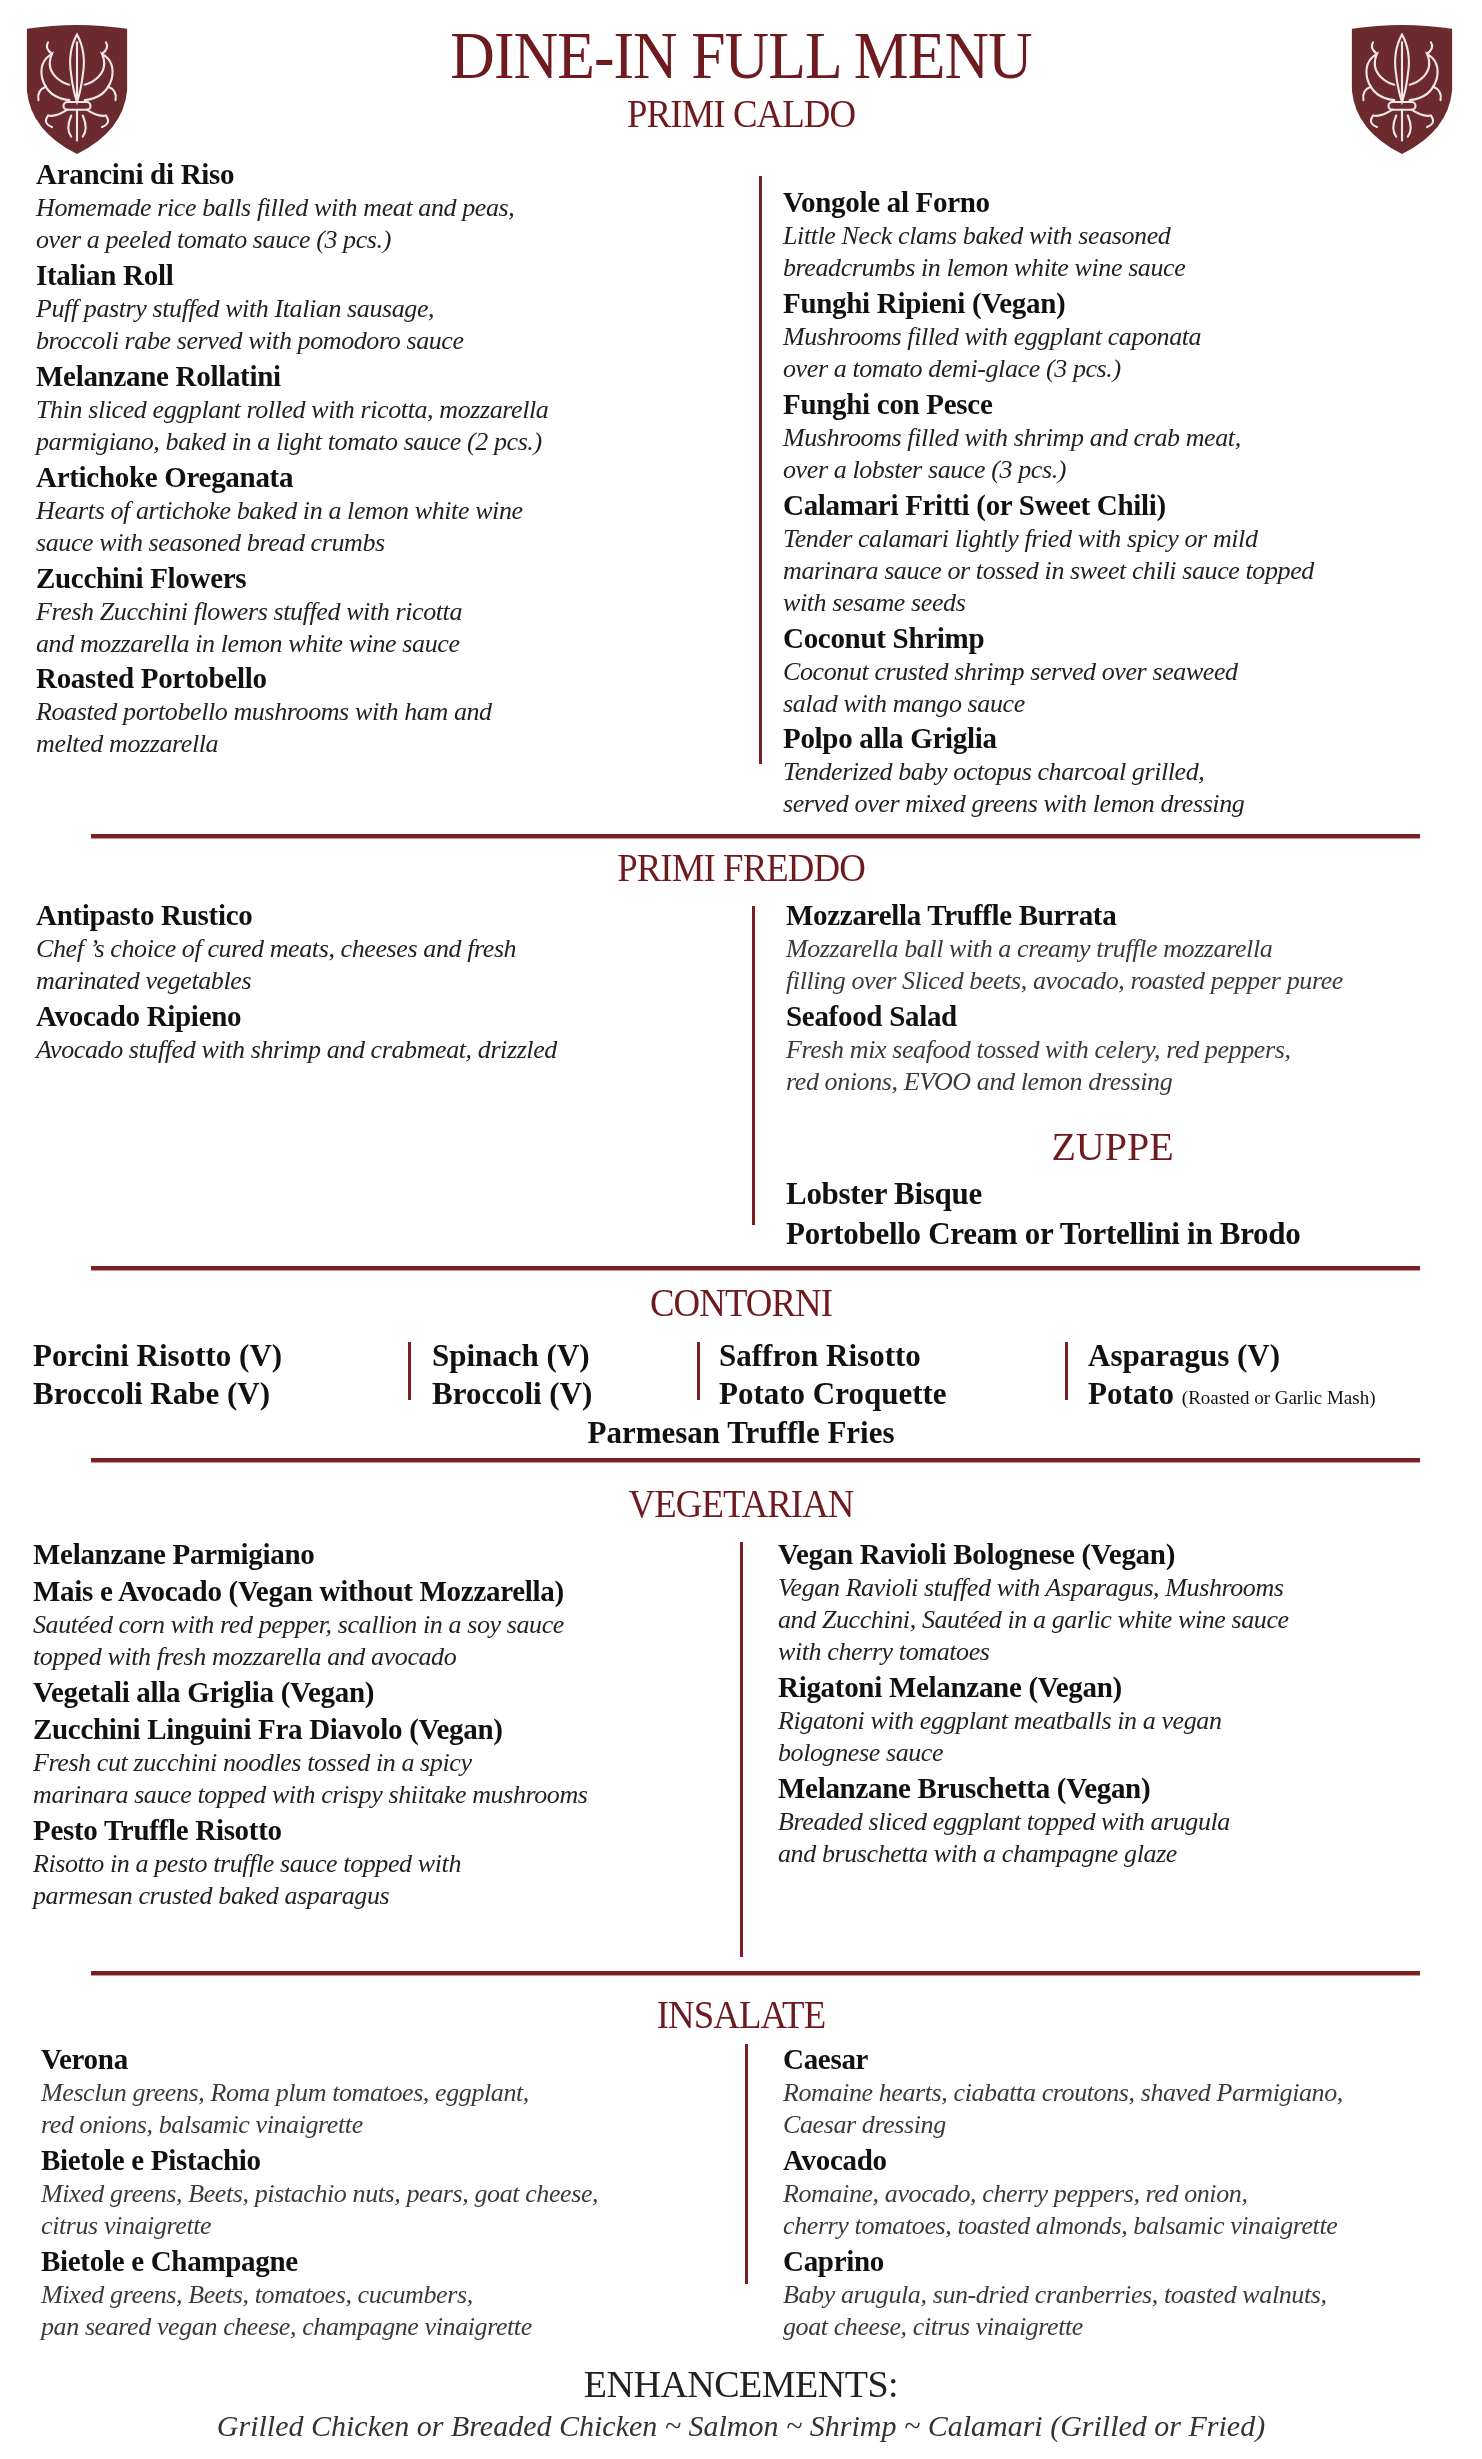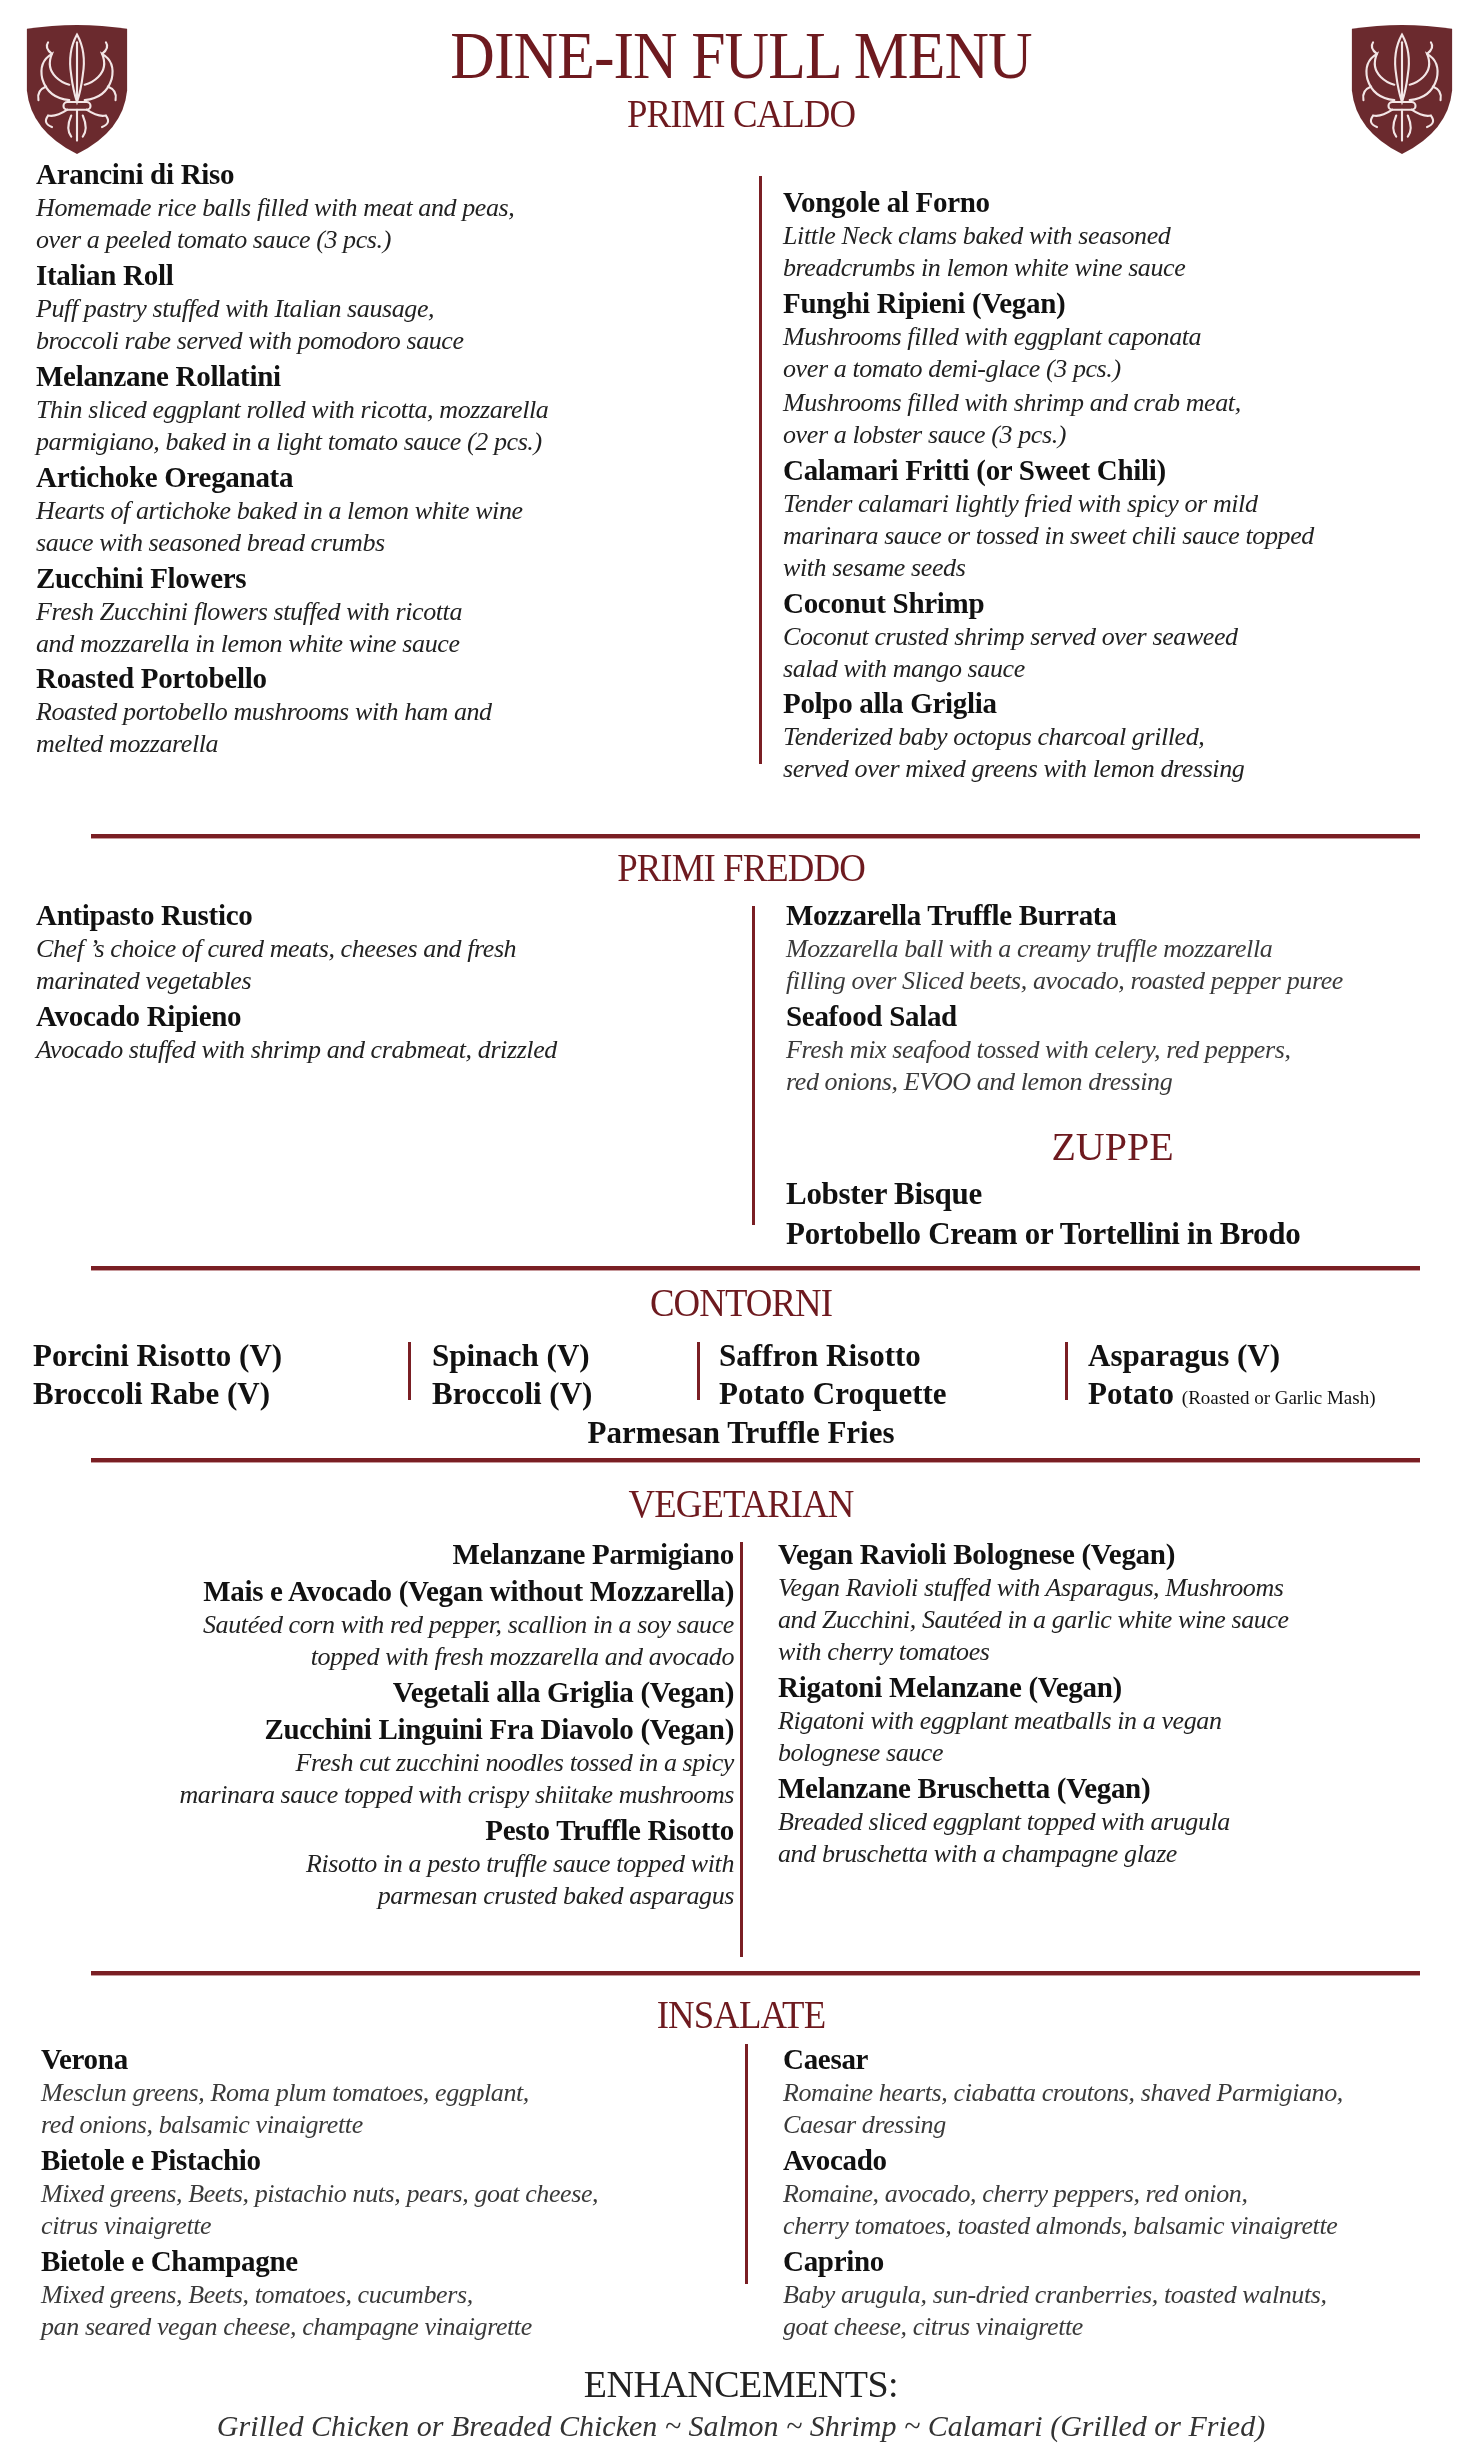--- a/index.html
+++ b/index.html
@@ -106,20 +106,21 @@
       <div class="item-name">Vongole al Forno</div>
       <div class="item-desc">Little Neck clams baked with seasoned</div>
       <div class="item-desc">breadcrumbs in lemon white wine sauce</div>
     </div>
     <div class="item">
       <div class="item-name">Funghi Ripieni (Vegan)</div>
       <div class="item-desc">Mushrooms filled with eggplant caponata</div>
       <div class="item-desc">over a tomato demi-glace (3 pcs.)</div>
     </div>
     <div class="item">
+      <div class="item-name">Funghi con Pesce</div>
       <div class="item-desc">Mushrooms filled with shrimp and crab meat,</div>
       <div class="item-desc">over a lobster sauce (3 pcs.)</div>
     </div>
     <div class="item">
       <div class="item-name">Calamari Fritti (or Sweet Chili)</div>
       <div class="item-desc">Tender calamari lightly fried with spicy or mild</div>
       <div class="item-desc">marinara sauce or tossed in sweet chili sauce topped</div>
       <div class="item-desc">with sesame seeds</div>
     </div>
     <div class="item">
@@ -189,21 +190,21 @@
 <div class="contorni-col" style="left:1088px; top:1337px;">
   <div>Asparagus (V)</div>
   <div><span>Potato</span> <span class="small-note">(Roasted or Garlic Mash)</span></div>
 </div>
 <div class="contorni-col" style="left:0; width:1482px; text-align:center; top:1414px;">Parmesan Truffle Fries</div>
 
 <div class="hdiv" style="left:91px; top:1458px; width:1329px;"></div>
 
 <h2 class="title section-title" style="top:1481px;">VEGETARIAN</h2>
 <div class="vdiv" style="left:740px; top:1542px; height:415px;"></div>
-<div class="col" style="left:33px; top:1537px; width:701px;text-align:right;">
+<div class="col" style="left:33px; top:1537px; width:701px;">
     <div class="item">
       <div class="item-name">Melanzane Parmigiano</div>
     </div>
     <div class="item">
       <div class="item-name">Mais e Avocado (Vegan without Mozzarella)</div>
       <div class="item-desc">Sautéed corn with red pepper, scallion in a soy sauce</div>
       <div class="item-desc">topped with fresh mozzarella and avocado</div>
     </div>
     <div class="item">
       <div class="item-name">Vegetali alla Griglia (Vegan)</div>

